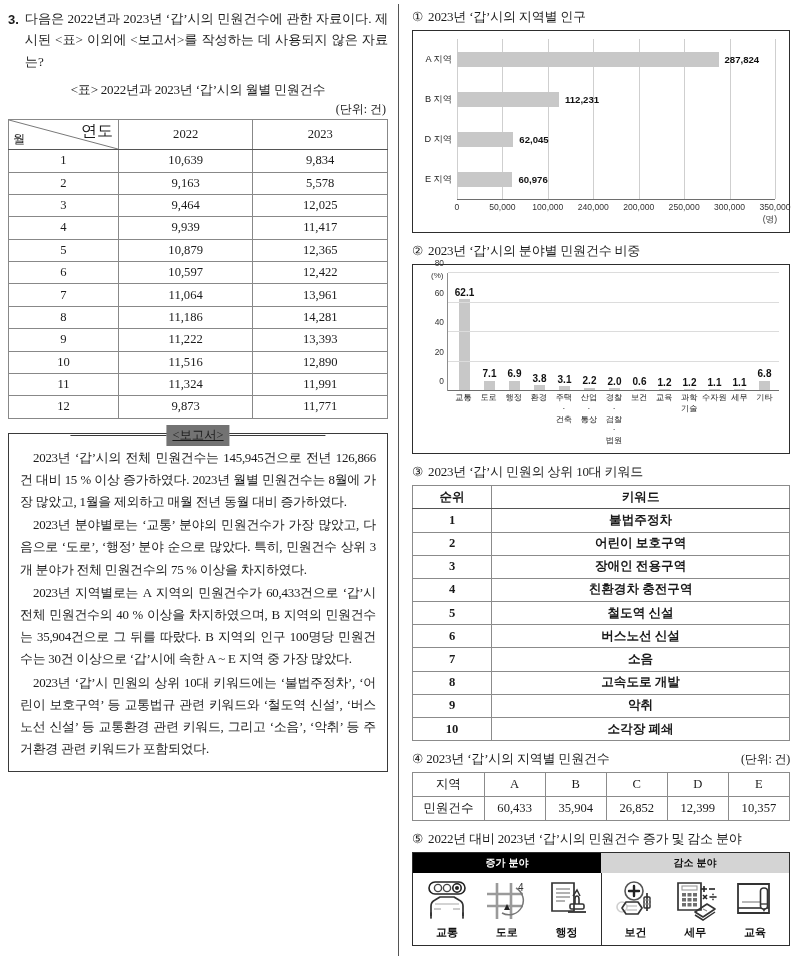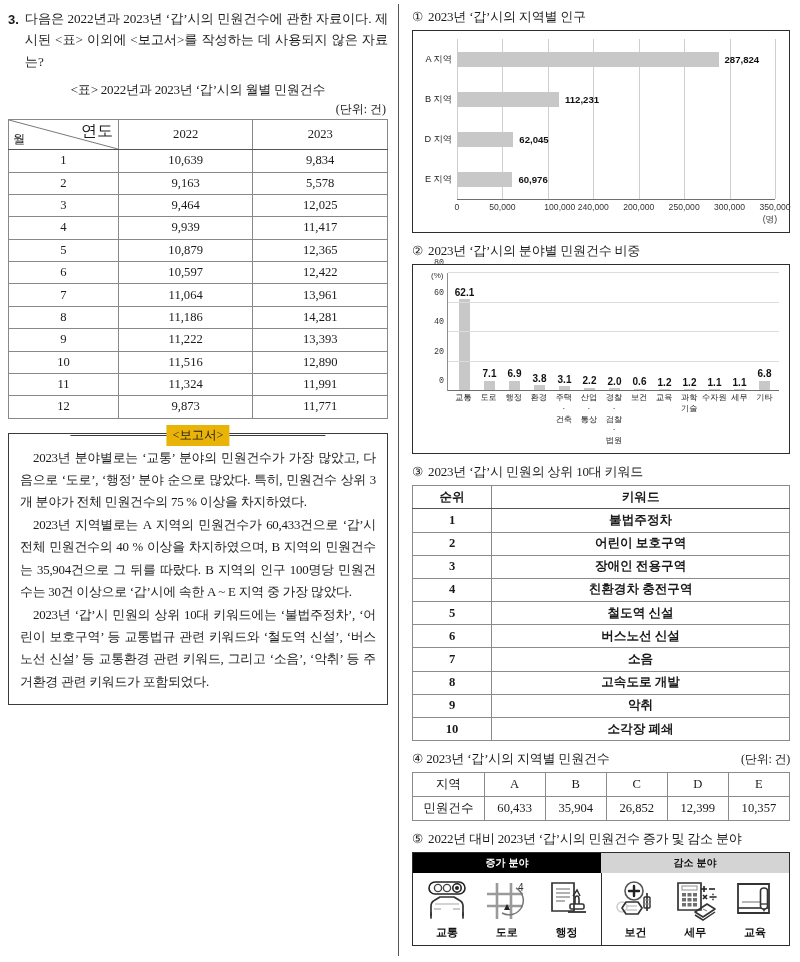--- a/index.html
+++ b/index.html
@@ -55,21 +55,21 @@
     margin-top:14px;
     border:1.4px solid #3a3a3a;
     padding:13px 11px 11px 11px;
     position:relative;
     font-size:12.9px;
     line-height:1.72;
     text-align:justify;
   }
   .report-title {
     position:absolute; top:-9px; left:50%; transform:translateX(-50%);
-    background:#eab308; padding:0 6px; font-size:12.4px; white-space:nowrap;
+    background:#737373; padding:0 6px; font-size:12.4px; white-space:nowrap;text-decoration:underline;
   }
   .report-title::before, .report-title::after {
     content:""; position:absolute; top:50%; width:96px; height:1px; background:#3a3a3a;
   }
   .report-title::before { right:100%; }
   .report-title::after { left:100%; }
   .report p { margin:0; text-indent:13px; letter-spacing:-0.25px; }
   .report p + p { margin-top:1px; }
 
   
@@ -95,21 +95,21 @@
   .hrow .val { font-family:"Liberation Sans", sans-serif; font-size:9.6px; font-weight:bold; margin-left:6px; white-space:nowrap; color:#111; }
   .hbar-axis { position:relative; margin-left:36px; margin-right:4px; height:15px; border-top:1.1px solid #6e6e6e; }
   .hbar-axis .tk { position:absolute; top:2px; transform:translateX(-50%); font-family:"Liberation Sans", sans-serif; font-size:8.6px; color:#333; white-space:nowrap; }
   .axis-unit { text-align:right; font-family:"Liberation Sans", sans-serif; font-size:8.6px; color:#333; margin-top:0px; padding-right:2px; }
 
   
   .vbar-wrap { position:relative; padding-left:26px; }
   .vbar-unit { position:absolute; left:10px; top:-2px; font-family:"Liberation Sans", sans-serif; font-size:8px; color:#333; }
   .vbar-plot { position:relative; height:118px; border-left:1.1px solid #8d8d8d; }
   .vbar-plot .hline { position:absolute; left:0; right:0; height:1px; background:#dcdcdc; }
-  .vbar-plot .ylab { position:absolute; right:100%; margin-right:4px; transform:translateY(-50%); font-family:Liberation Mono, monospace; font-size:8.4px; color:#333; }
+  .vbar-plot .ylab { position:absolute; right:100%; margin-right:4px; transform:translateY(-50%); font-family:Liberation Sans, sans-serif; font-size:8.4px; color:#333; }
   .vbar-baseline { position:absolute; left:0; right:0; bottom:0; height:1.1px; background:#6e6e6e; }
   .vbars { position:absolute; left:4px; right:2px; bottom:0; top:0; display:flex; align-items:flex-end; justify-content:space-between; }
   .vbcell { flex:1; display:flex; flex-direction:column; align-items:center; justify-content:flex-end; height:100%; }
   .vbcell .vval { font-family:"Liberation Sans", sans-serif; font-size:10px; font-weight:bold; margin-bottom:1.5px; color:#111; }
   .vbcell .vbar { width:11px; background:#c8c8c8; }
   .vcats { display:flex; margin-left:4px; margin-right:2px; margin-top:2px; }
   .vcat { flex:1; text-align:center; font-family:"Liberation Sans", sans-serif; font-size:8.2px; line-height:1.32; color:#222; }
   .vcat span { display:block; }
 
   
@@ -226,20 +226,21 @@
         <tr>
             <td>12</td>
             <td>9,873</td>
             <td>11,771</td>
           </tr>
       </tbody>
     </table>
 
     <div class="report">
       <div class="report-title">&lt;보고서&gt;</div>
+      <p>2023년 ‘갑’시의 전체 민원건수는 145,945건으로 전년 126,866건 대비 15 % 이상 증가하였다. 2023년 월별 민원건수는 8월에 가장 많았고, 1월을 제외하고 매월 전년 동월 대비 증가하였다.</p>
       <p>2023년 분야별로는 ‘교통’ 분야의 민원건수가 가장 많았고, 다음으로 ‘도로’, ‘행정’ 분야 순으로 많았다. 특히, 민원건수 상위 3개 분야가 전체 민원건수의 75 % 이상을 차지하였다.</p>
       <p>2023년 지역별로는 A 지역의 민원건수가 60,433건으로 ‘갑’시 전체 민원건수의 40 % 이상을 차지하였으며, B 지역의 민원건수는 35,904건으로 그 뒤를 따랐다. B 지역의 인구 100명당 민원건수는 30건 이상으로 ‘갑’시에 속한 A ~ E 지역 중 가장 많았다.</p>
       <p>2023년 ‘갑’시 민원의 상위 10대 키워드에는 ‘불법주정차’, ‘어린이 보호구역’ 등 교통법규 관련 키워드와 ‘철도역 신설’, ‘버스노선 신설’ 등 교통환경 관련 키워드, 그리고 ‘소음’, ‘악취’ 등 주거환경 관련 키워드가 포함되었다.</p>
     </div>
 
   </div>
 
   <div class="col-right">
 
     <div class="opt">
@@ -278,21 +279,21 @@
               <div class="hrow">
                 <span class="cat">E 지역</span>
                 <div class="bar" style="width: 17.4217%;"></div>
                 <span class="val">60,976</span>
               </div>
             </div>
         </div>
         <div class="hbar-axis" id="haxis">
             <span class="tk" style="left: 0%;">0</span>
             <span class="tk" style="left: 14.2857%;">50,000</span>
-            <span class="tk" style="left: 28.5714%; margin-left: 12px;">100,000</span>
+            <span class="tk" style="left: 28.5714%;">100,000</span>
             <span class="tk" style="left: 42.8571%;">240,000</span>
             <span class="tk" style="left: 57.1429%;">200,000</span>
             <span class="tk" style="left: 71.4286%;">250,000</span>
             <span class="tk" style="left: 85.7143%;">300,000</span>
             <span class="tk" style="left: 100%;">350,000</span>
           </div>
         <div class="axis-unit">(명)</div>
       </div>
     </div>
 

